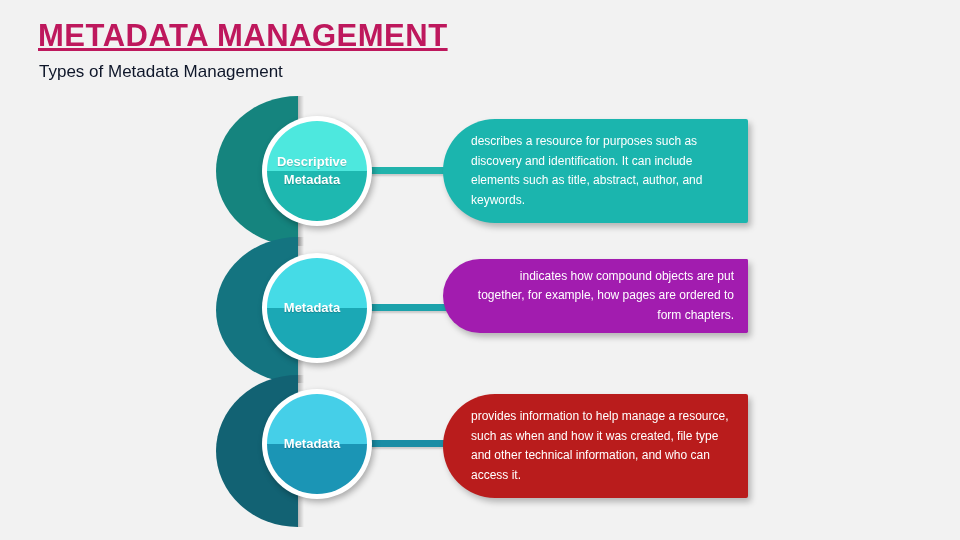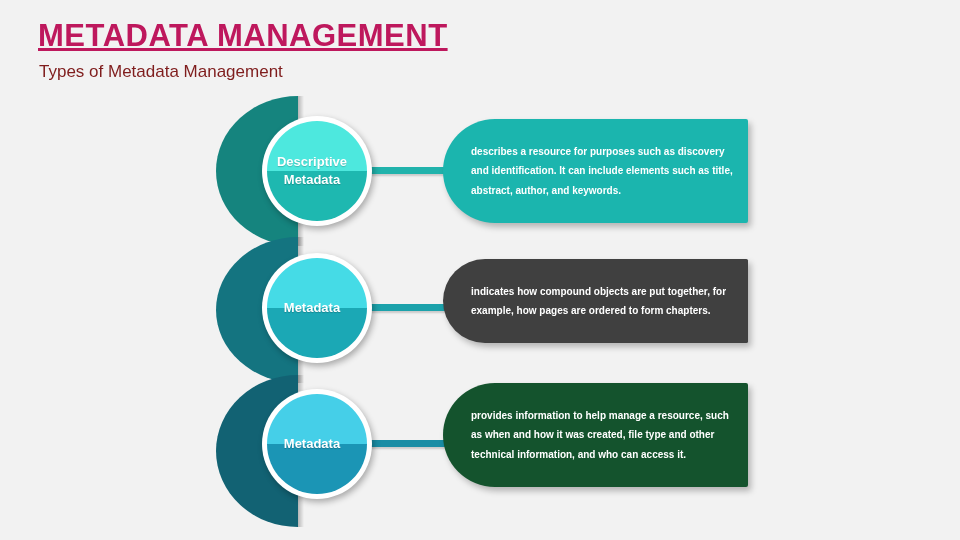--- a/index.html
+++ b/index.html
@@ -33,21 +33,21 @@
     color: #be185d;
     white-space: nowrap;
     text-decoration: underline;
   }
   .subtitle {
     position: absolute;
     left: 39px;
     top: 62px;
     font-size: 17px;
     font-weight: normal;
-    color: #7f1d1d;
+    color: #0f172a;
     white-space: nowrap;
   }
 
   
   .arc {
     position: absolute;
     width: 82px;
     overflow: hidden;
   }
   .arc-inner {
@@ -123,23 +123,23 @@
   
   .desc {
     position: absolute;
     box-sizing: border-box;
     border-top-left-radius: 52px;
     border-bottom-left-radius: 52px;
     border-top-right-radius: 2px;
     border-bottom-right-radius: 2px;
     box-shadow: 3px 4px 6px rgba(0,0,0,0.26);
     color: #ffffff;
-    font-size: 10px;
+    font-size: 12px;
     line-height: 19.5px;
-    font-weight: bold;
+    font-weight: normal;
     display: flex;
     align-items: center;
   }
   .desc-text {
     padding-left: 28px;
     padding-right: 14px;
   }
 </style>
 </head>
 <body>
@@ -171,42 +171,42 @@
     </div>
   </div>
 
   <div class="arc-shadow" style="left:298px; top:237px; height:146px;"></div>
   <div class="arc" style="left:216px; top:237px; height:146px;">
     <div class="arc-inner" style="background:#147480;"></div>
   </div>
 
   <div class="connector" style="left:348px; top:304px; width:100px; background:#1ca2ab;"></div>
 
-  <div class="desc" style="left:443px; top:259px; width:305px; height:84px; background:#404040;">
+  <div class="desc" style="left:443px; top:259px; width:305px; height:74px; background:#a21caf;text-align:right;">
     <span class="desc-text">indicates how compound objects are put together, for example, how pages are ordered to form chapters.</span>
   </div>
 
   <div class="node" style="left:236px; top:253px;">
     <div class="node-disc">
       <div class="node-half-top" style="background:#45dbe6;"></div>
       <div class="node-half-bottom" style="background:#1ba8b5;"></div>
     </div>
     <div class="node-label">
       <span class="l2">Metadata</span>
     </div>
   </div>
 
   <div class="arc-shadow" style="left:298px; top:375px; height:152px;"></div>
   <div class="arc" style="left:216px; top:375px; height:152px;">
     <div class="arc-inner" style="background:#126273;"></div>
   </div>
 
   <div class="connector" style="left:348px; top:440px; width:100px; background:#1a8da5;"></div>
 
-  <div class="desc" style="left:443px; top:383px; width:305px; height:104px; background:#14532d;">
+  <div class="desc" style="left:443px; top:394px; width:305px; height:104px; background:#b91c1c;">
     <span class="desc-text">provides information to help manage a resource, such as when and how it was created, file type and other technical information, and who can access it.</span>
   </div>
 
   <div class="node" style="left:236px; top:389px;">
     <div class="node-disc">
       <div class="node-half-top" style="background:#45cfe8;"></div>
       <div class="node-half-bottom" style="background:#1b95b5;"></div>
     </div>
     <div class="node-label">
       <span class="l2">Metadata</span>

